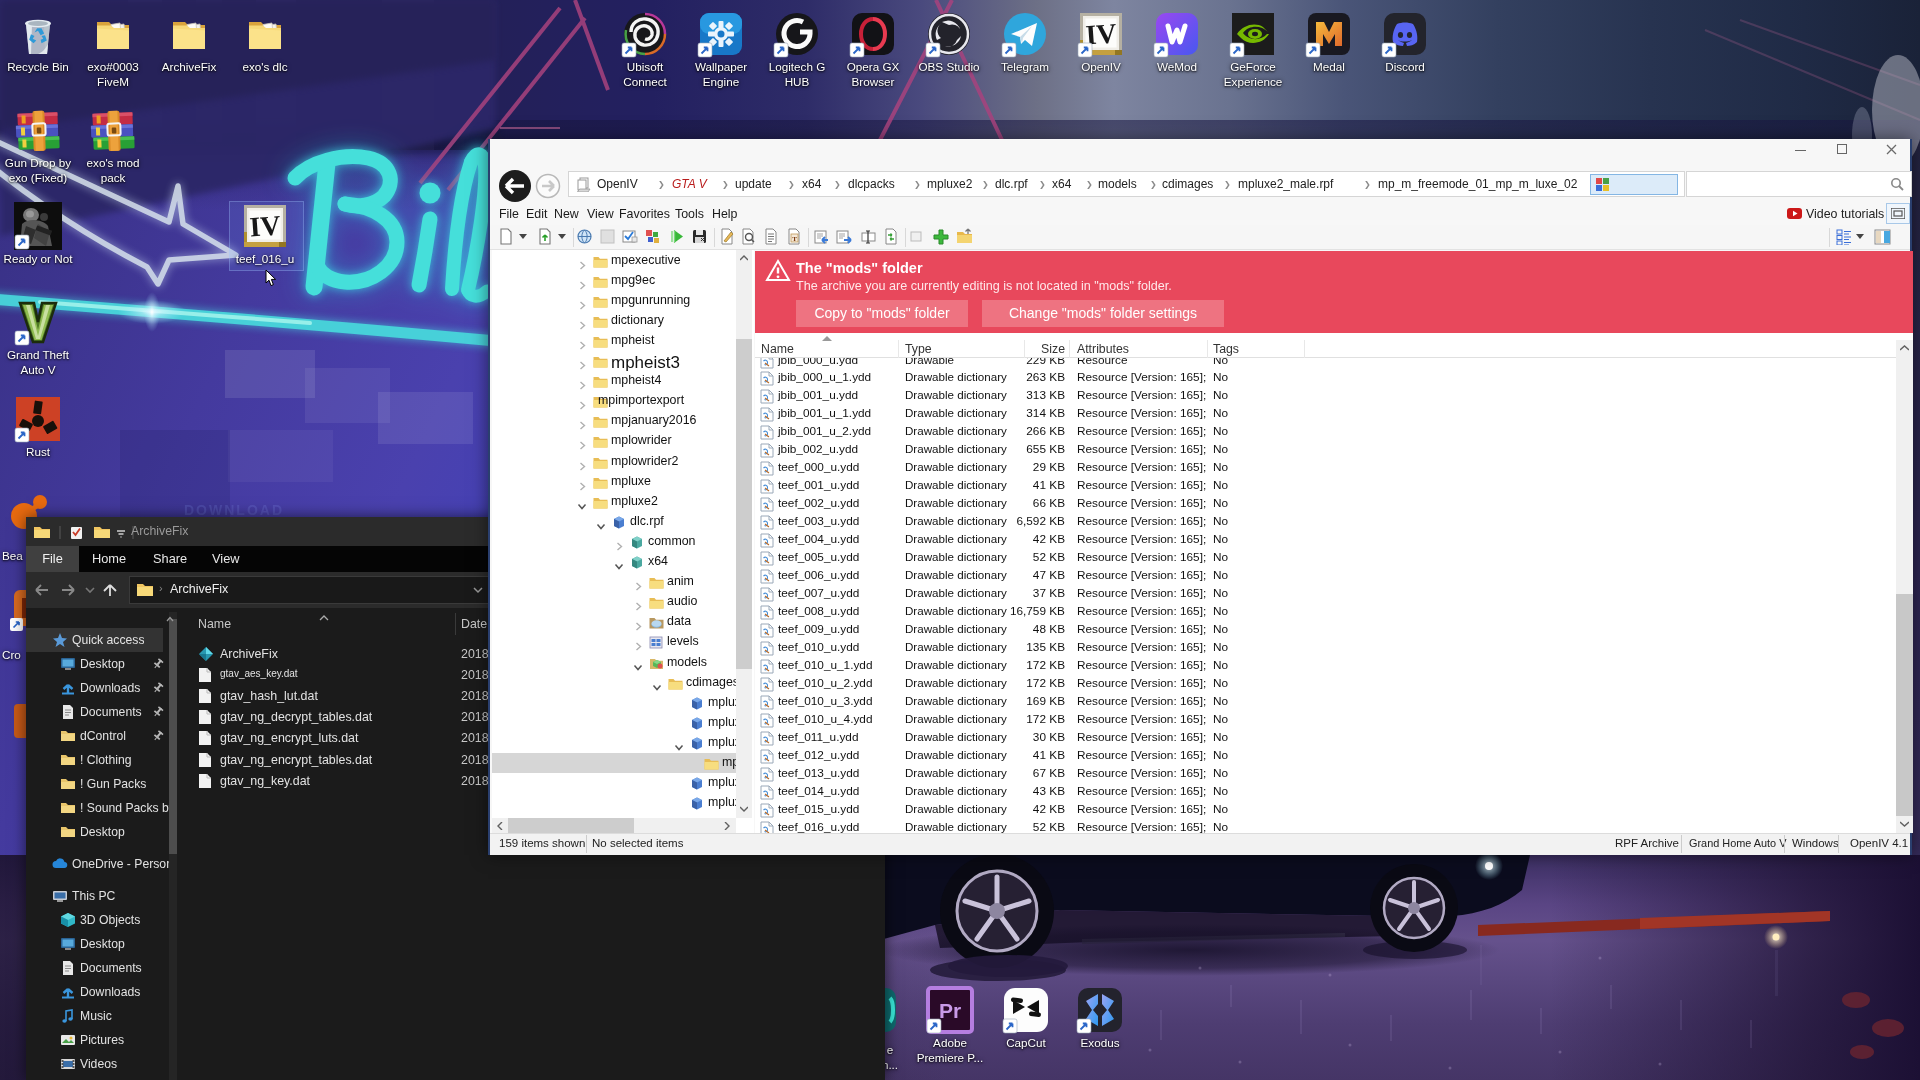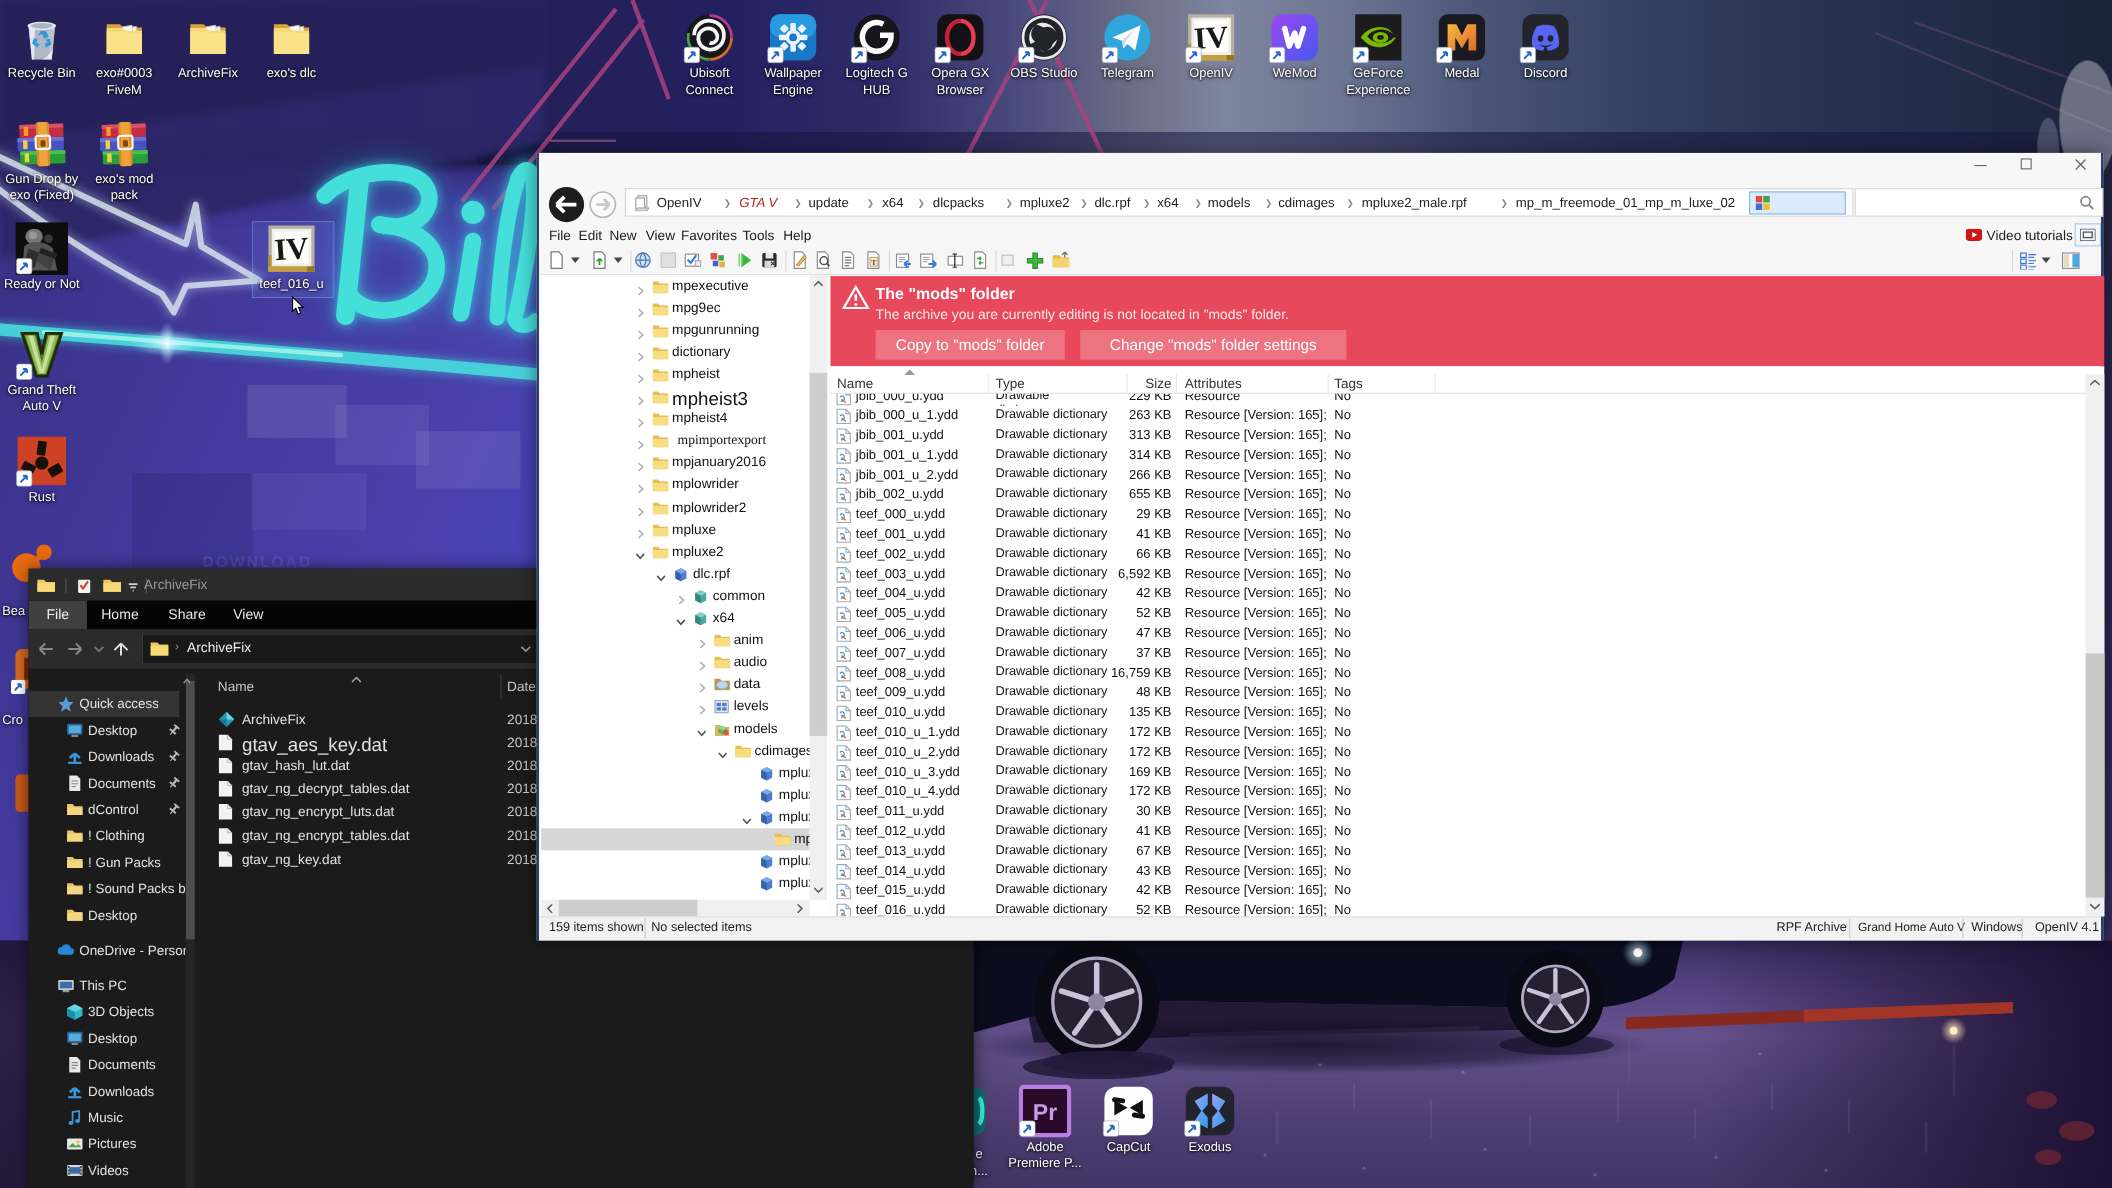--- a/index.html
+++ b/index.html
@@ -686,21 +686,21 @@
         <path d="M8,1 L15,8 L8,15 L1,8 Z" fill="#2898b0"></path>
         <path d="M8,1 L15,8 L8,8 Z" fill="#60d8e8"></path>
         <path d="M8,8 L8,15 L1,8 Z" fill="#187890"></path>
       </svg></div>
 <div class="ab" style="left:194px;top:130px;font-size:12.4px;color:#e2e2e2;">ArchiveFix</div>
 <div class="ab" style="left:435px;top:130px;font-size:12.4px;color:#c8c8c8;">2018-</div>
 <div class="ab" style="left:172px;top:150px;width:16px;height:16px;"><svg width="14" height="16">
         <path d="M1,1 L9,1 L13,5 L13,15 L1,15 Z" fill="#f2f2f2"></path>
         <path d="M9,1 L9,5 L13,5" fill="none" stroke="#bbb" stroke-width="1"></path>
       </svg></div>
-<div class="ab" style="left:194px;top:151px;font-size:17px;color:#e2e2e2;">gtav_aes_key.dat</div>
+<div class="ab" style="left:194px;top:151px;font-size:10px;color:#e2e2e2;">gtav_aes_key.dat</div>
 <div class="ab" style="left:435px;top:151px;font-size:12.4px;color:#c8c8c8;">2018-</div>
 <div class="ab" style="left:172px;top:171px;width:16px;height:16px;"><svg width="14" height="16">
         <path d="M1,1 L9,1 L13,5 L13,15 L1,15 Z" fill="#f2f2f2"></path>
         <path d="M9,1 L9,5 L13,5" fill="none" stroke="#bbb" stroke-width="1"></path>
       </svg></div>
 <div class="ab" style="left:194px;top:172px;font-size:12.4px;color:#e2e2e2;">gtav_hash_lut.dat</div>
 <div class="ab" style="left:435px;top:172px;font-size:12.4px;color:#c8c8c8;">2018-</div>
 <div class="ab" style="left:172px;top:192px;width:16px;height:16px;"><svg width="14" height="16">
         <path d="M1,1 L9,1 L13,5 L13,15 L1,15 Z" fill="#f2f2f2"></path>
         <path d="M9,1 L9,5 L13,5" fill="none" stroke="#bbb" stroke-width="1"></path>
@@ -961,21 +961,21 @@
         <path d="M0.5,5 L14.5,5 L14.5,12.5 L0.5,12.5 Z" fill="#f7dd7f"></path>
       </svg></div>
     <div class="ab" style="left:121px;top:234px;font-size:12.4px;color:#111;white-space:nowrap;overflow:hidden;width:160px;">mpheist4</div>
 <div class="ab" style="left:88px;top:257px;"><svg width="9" height="9" viewBox="0 0 9 9">
         <path d="M2.5,1 L6.5,4.5 L2.5,8" stroke="#b0b0b0" stroke-width="1.4" fill="none"></path>
       </svg></div>
     <div class="ab" style="left:103px;top:255px;"><svg width="15" height="13">
         <path d="M0.5,2 L5.5,2 L7,3.8 L14.5,3.8 L14.5,12.5 L0.5,12.5 Z" fill="#e8bd55"></path>
         <path d="M0.5,5 L14.5,5 L14.5,12.5 L0.5,12.5 Z" fill="#f7dd7f"></path>
       </svg></div>
-    <div class="ab" style="left:126px;top:254px;font-size:12.4px;color:#111;white-space:nowrap;overflow:hidden;width:180px;font-family:Liberation Serif, serif;">mpimportexport</div>
+    <div class="ab" style="left:108px;top:254px;font-size:12.4px;color:#111;white-space:nowrap;overflow:hidden;width:180px;">mpimportexport</div>
 <div class="ab" style="left:88px;top:277px;"><svg width="9" height="9" viewBox="0 0 9 9">
         <path d="M2.5,1 L6.5,4.5 L2.5,8" stroke="#b0b0b0" stroke-width="1.4" fill="none"></path>
       </svg></div>
     <div class="ab" style="left:103px;top:275px;"><svg width="15" height="13">
         <path d="M0.5,2 L5.5,2 L7,3.8 L14.5,3.8 L14.5,12.5 L0.5,12.5 Z" fill="#e8bd55"></path>
         <path d="M0.5,5 L14.5,5 L14.5,12.5 L0.5,12.5 Z" fill="#f7dd7f"></path>
       </svg></div>
     <div class="ab" style="left:121px;top:274px;font-size:12.4px;color:#111;white-space:nowrap;overflow:hidden;width:160px;">mpjanuary2016</div>
 <div class="ab" style="left:88px;top:297px;"><svg width="9" height="9" viewBox="0 0 9 9">
         <path d="M2.5,1 L6.5,4.5 L2.5,8" stroke="#b0b0b0" stroke-width="1.4" fill="none"></path>

